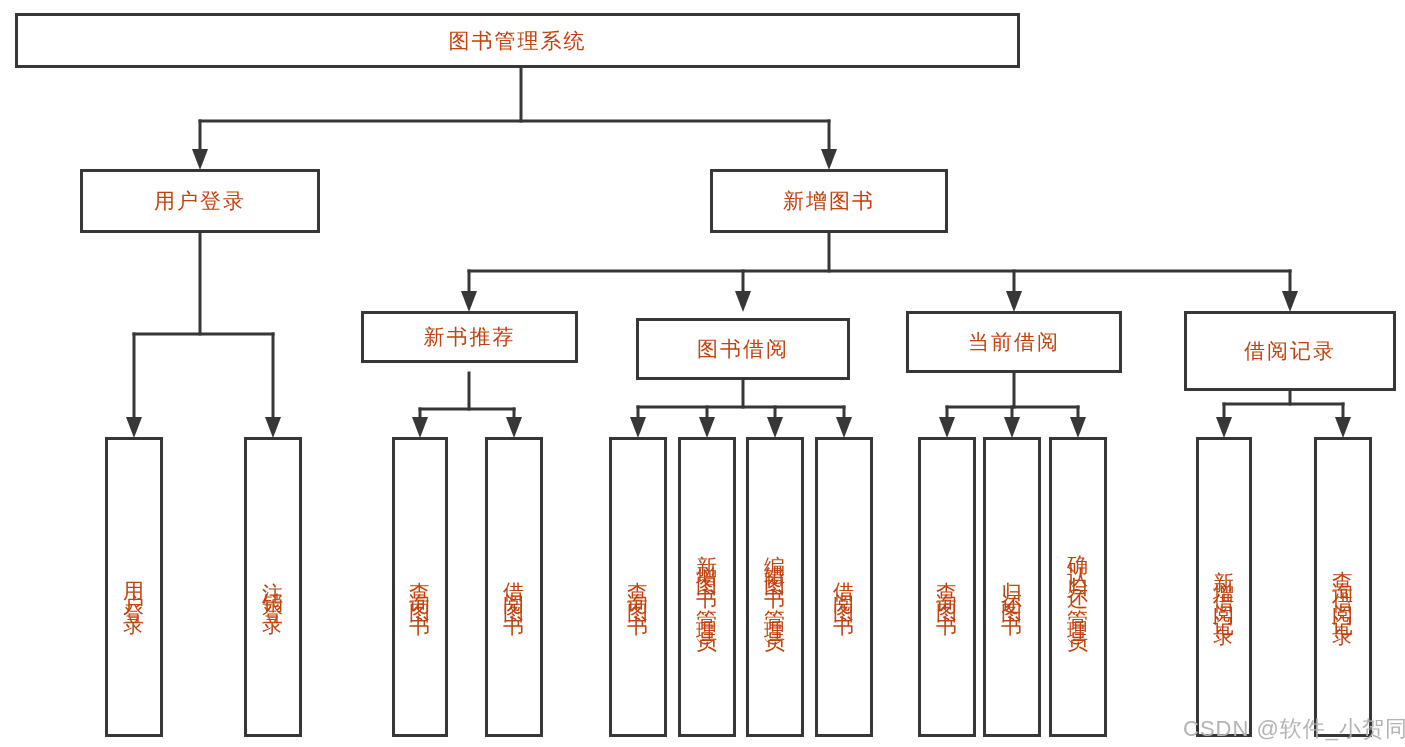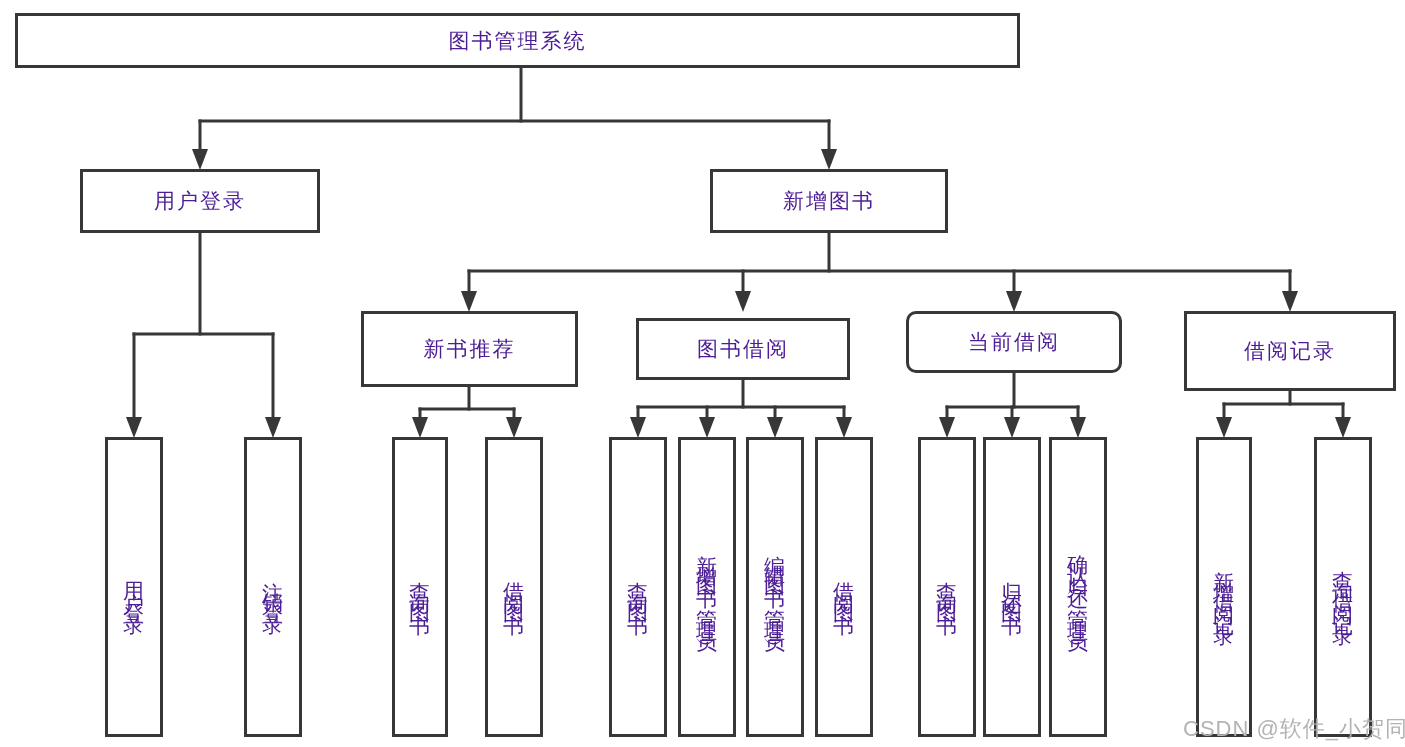--- a/index.html
+++ b/index.html
@@ -24,21 +24,21 @@
     z-index: 1;
   }
   .node {
     position: absolute;
     box-sizing: border-box;
     background: #ffffff;
     border: 3px solid #373737;
     display: flex;
     align-items: center;
     justify-content: center;
-    color: #4c1d95;
+    color: #c2410c;
     z-index: 2;
   }
   .h-node {
     font-size: 21px;
     letter-spacing: 2px;
     white-space: nowrap;
   }
   .v-node {
     writing-mode: vertical-rl;
     text-orientation: mixed;
@@ -117,25 +117,25 @@
       <line x1="1343" y1="404" x2="1343" y2="419" stroke="#373737" stroke-width="3" stroke-linecap="square"></line>
       <polygon points="1335,417 1351,417 1343,438" fill="#373737"></polygon>
     </svg>
 
   <div class="node h-node" style="left:15px; top:13px; width:1005px; height:55px;">图书管理系统</div>
 
   <div class="node h-node" style="left:80px; top:169px; width:240px; height:64px;">用户登录</div>
 
   <div class="node h-node" style="left:710px; top:169px; width:238px; height:64px;">新增图书</div>
 
-  <div class="node h-node" style="left:361px; top:311px; width:217px; height:76px;">新书推荐</div>
+  <div class="node h-node" style="left:361px; top:311px; width:217px; height:52px;">新书推荐</div>
 
   <div class="node h-node" style="left:636px; top:318px; width:214px; height:62px;">图书借阅</div>
 
-  <div class="node h-node" style="left:906px; top:311px; width:216px; height:62px;border-radius:10px;">当前借阅</div>
+  <div class="node h-node" style="left:906px; top:311px; width:216px; height:62px;">当前借阅</div>
 
   <div class="node h-node" style="left:1184px; top:311px; width:212px; height:80px;">借阅记录</div>
 
   <div class="node v-node" style="left:105px; top:437px; width:58px; height:300px;">用户登录</div>
 
   <div class="node v-node" style="left:244px; top:437px; width:58px; height:300px;">注销登录</div>
 
   <div class="node v-node" style="left:392px; top:437px; width:56px; height:300px;">查询图书</div>
 
   <div class="node v-node" style="left:485px; top:437px; width:58px; height:300px;">借阅图书</div>

